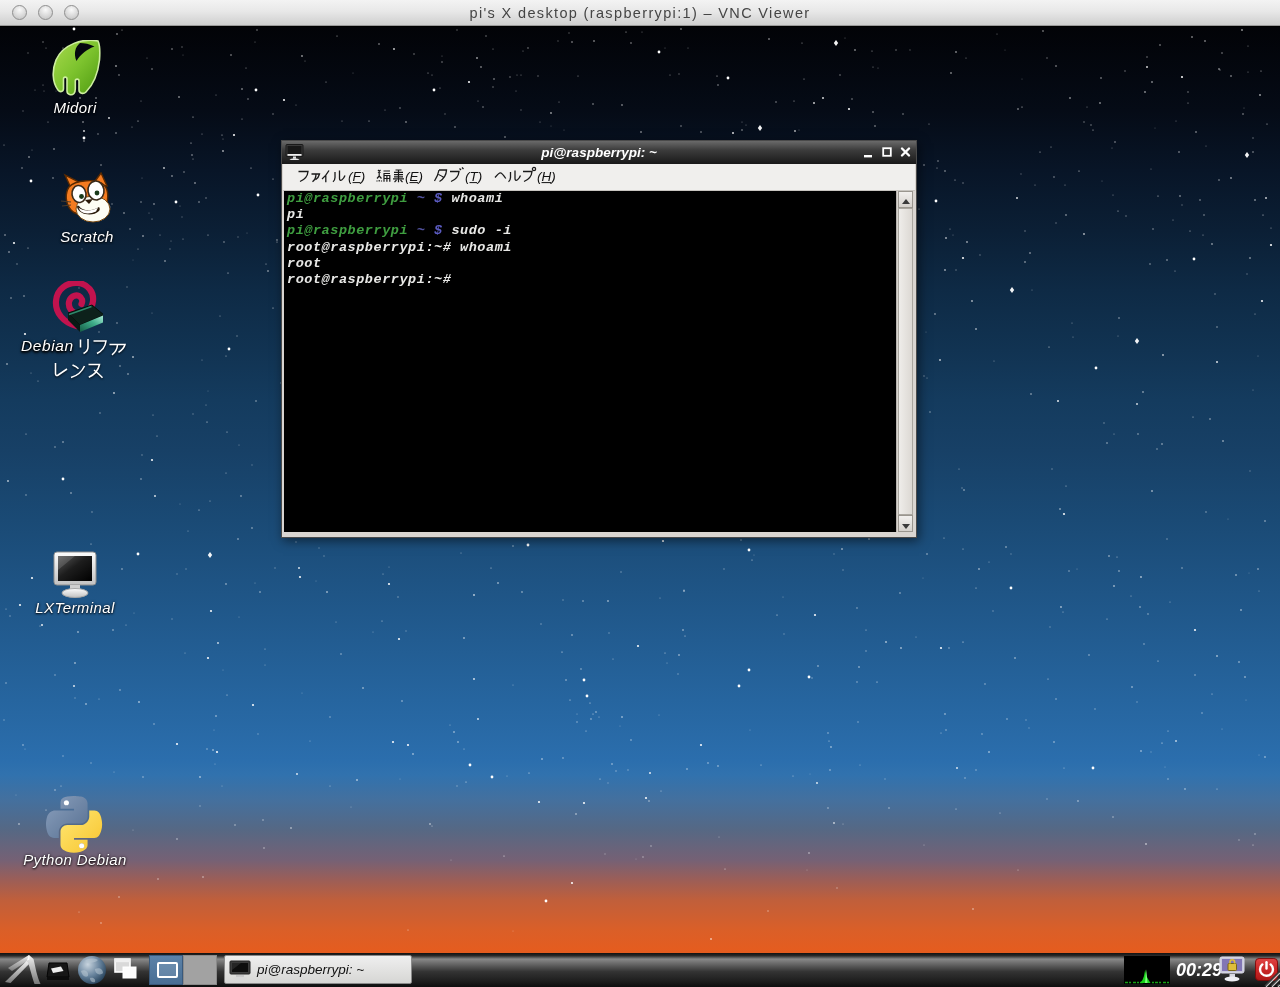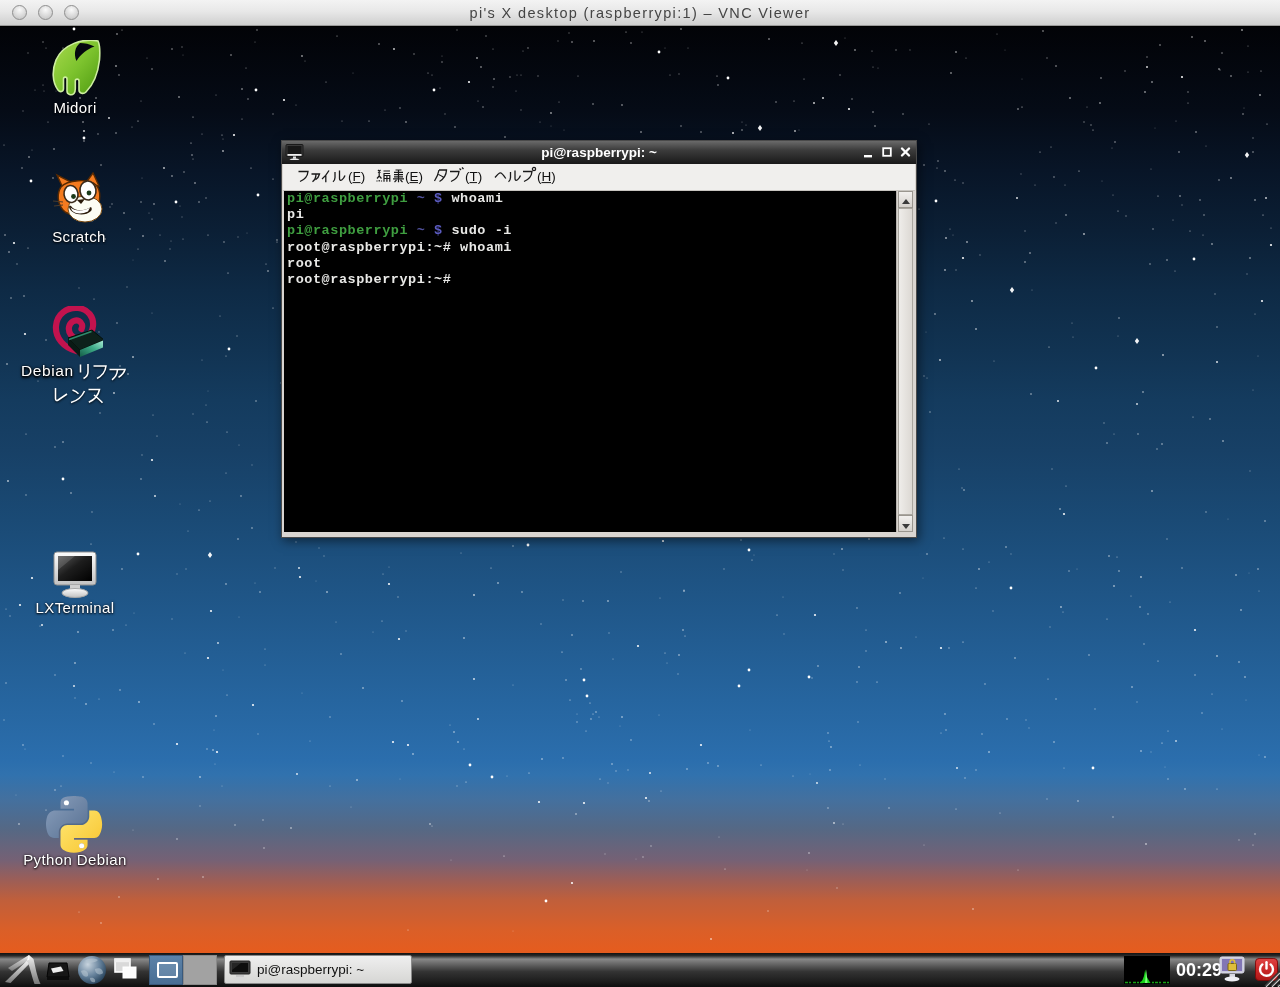--- a/index.html
+++ b/index.html
@@ -10,21 +10,21 @@
 #mactitle{position:absolute;left:0;right:0;top:4.5px;text-align:center;font-size:14.5px;letter-spacing:1.35px;color:#454545;}
 .tl{position:absolute;top:5px;width:15px;height:15px;border-radius:50%;
  background:radial-gradient(circle at 50% 30%,#fafafa,#d6d6d6 60%,#bdbdbd);
  border:1px solid #8f8f8f;box-sizing:border-box;}
 #desktop{position:absolute;left:0;top:27px;width:1280px;height:960px;
  background:linear-gradient(to bottom,
   #020307 0px,#050b16 83px,#081527 143px,#0b1f35 203px,#0e2a45 263px,
   #113352 323px,#143b5e 373px,#174066 423px,#1a4a75 493px,#1e5383 553px,
   #225c91 613px,#26659f 673px,#2b6ead 733px,#3172ae 748px,#44709e 773px,
   #566884 803px,#756175 833px,#9c5e57 853px,#c05f3b 873px,#da5f28 903px,#e65c1e 926px);
- overflow:hidden;}
+ overflow:hidden;font-style:italic;}
 #stars{position:absolute;left:0;top:-27px;width:1280px;height:987px;}
 .dicon{position:absolute;width:110px;text-align:center;color:#fff;font-size:15px;letter-spacing:0.4px;
  text-shadow:0 1px 2px rgba(0,0,0,.9),0 0 3px rgba(0,0,0,.7);}
 .dicon svg{display:block;margin:0 auto;}
 .lbl{margin-top:-2px;line-height:16px;}
 
 #term{position:absolute;left:281px;top:113px;width:636px;height:398px;
  background:#d9d5d1;border:1px solid #4a4a4a;box-sizing:border-box;z-index:10;
  box-shadow:2px 3px 10px rgba(0,0,0,.5);}
 #ttitle{position:absolute;left:0;top:0;right:0;height:23px;
@@ -1105,38 +1105,38 @@
 </g>
 </defs>
 </svg>
 <div class="dicon" style="left:20px;top:13px;">
 <svg width="56" height="56" viewBox="0 0 56 56">
  <path d="M51,1 C36,-2 16,4 9,20 C5,30 5,42 11,50 C13,52.5 16.5,52 16.5,48.5 L16.5,39 C16.5,36.5 20,36.5 20,39 L20,51 C20,54.5 24.5,56 27,53.5 C28,52.5 28.3,50.5 28.3,48.5 L28.3,41 C28.3,38.5 32,38.5 32,41 L32,50 C32,53.5 36.5,54.5 39,52 C46,45 51,33 52.5,20 C53,13 53,5 51,1 Z" fill="url(#leafg)" stroke="#cdeea0" stroke-width="1.6"></path>
  <path d="M33,3 C28,7 26.5,14 29.5,21 C33.5,14.5 40,9 47.5,6.5 C43,4 37,3 33,3 Z" fill="#05080f"></path>
 </svg>
 <div class="lbl" style="margin-top:4px;">Midori</div>
 </div>
-<div class="dicon" style="left:24px;top:145px;">
+<div class="dicon" style="left:32px;top:145px;">
 <svg width="56" height="56" viewBox="0 0 56 56">
  <path d="M12,16 L6,3 L20,10 Z" fill="#f47b20" stroke="#5a2a00" stroke-width="1.4"></path>
  <path d="M34,12 L42,1 L48,14 Z" fill="#f47b20" stroke="#5a2a00" stroke-width="1.4"></path>
  <path d="M10,15 C16,8 38,6 45,13 C50,18 50,30 45,36 C38,44 18,45 12,38 C6,31 6,21 10,15 Z" fill="#f47b20" stroke="#5a2a00" stroke-width="1.4"></path>
  <ellipse cx="34" cy="37" rx="17" ry="13" fill="#fdfdf4" stroke="#7a4a10" stroke-width="1"></ellipse>
  <ellipse cx="20" cy="22" rx="7" ry="8.5" transform="rotate(-8 20 22)" fill="#fff" stroke="#3a2a1a" stroke-width="1.6"></ellipse>
  <ellipse cx="37" cy="18.5" rx="8" ry="9.5" transform="rotate(-8 37 18.5)" fill="#fff" stroke="#3a2a1a" stroke-width="1.6"></ellipse>
  <circle cx="22.5" cy="24.5" r="2.4" fill="#1a3a1a"></circle>
  <circle cx="38" cy="21" r="2.4" fill="#1a3a1a"></circle>
  <path d="M26,28 L34,27 L30,32 Z" fill="#2a1a0a"></path>
  <path d="M18,35 C20,43 34,45 40,39 C41,38 41,36 40,35 C34,39 24,40 20,34 C19,33.5 18,34 18,35 Z" fill="#2a1a0a"></path>
  <path d="M19.5,35.5 C24,40 34,39 39,35.5 L37,39.5 C31,42.5 24,42 21,38.5 Z" fill="#fff"></path>
  <path d="M2,29 L12,30 M3,34 L12,33" stroke="#4a3a2a" stroke-width="1"></path>
 </svg>
 <div class="lbl" style="margin-top:1px;">Scratch</div>
 </div>
-<div class="dicon" style="left:20px;top:279px;">
+<div class="dicon" style="left:20px;top:254px;">
 <svg width="56" height="56" viewBox="0 0 56 56">
  <defs>
           <linearGradient id="bookg" x1="0" y1="1" x2="1" y2="0">
   <stop offset="0" stop-color="#145c46"></stop>
             <stop offset=".55" stop-color="#3fae8a"></stop>
             <stop offset="1" stop-color="#b2f0dc"></stop>
  </linearGradient>
         </defs>
  <path d="M29.5,45 C17,42 8,32 9,20 C10,8 20,1 31,2 C41,3 47,11 46,20 C45,29 38,34 31,33 C25,32 21,27 22,21 C23,16 28,13 32,15 C35,16.5 36,20 34.5,23" fill="none" stroke="#c2134e" stroke-width="6.2" stroke-linecap="round"></path>
  <g>

